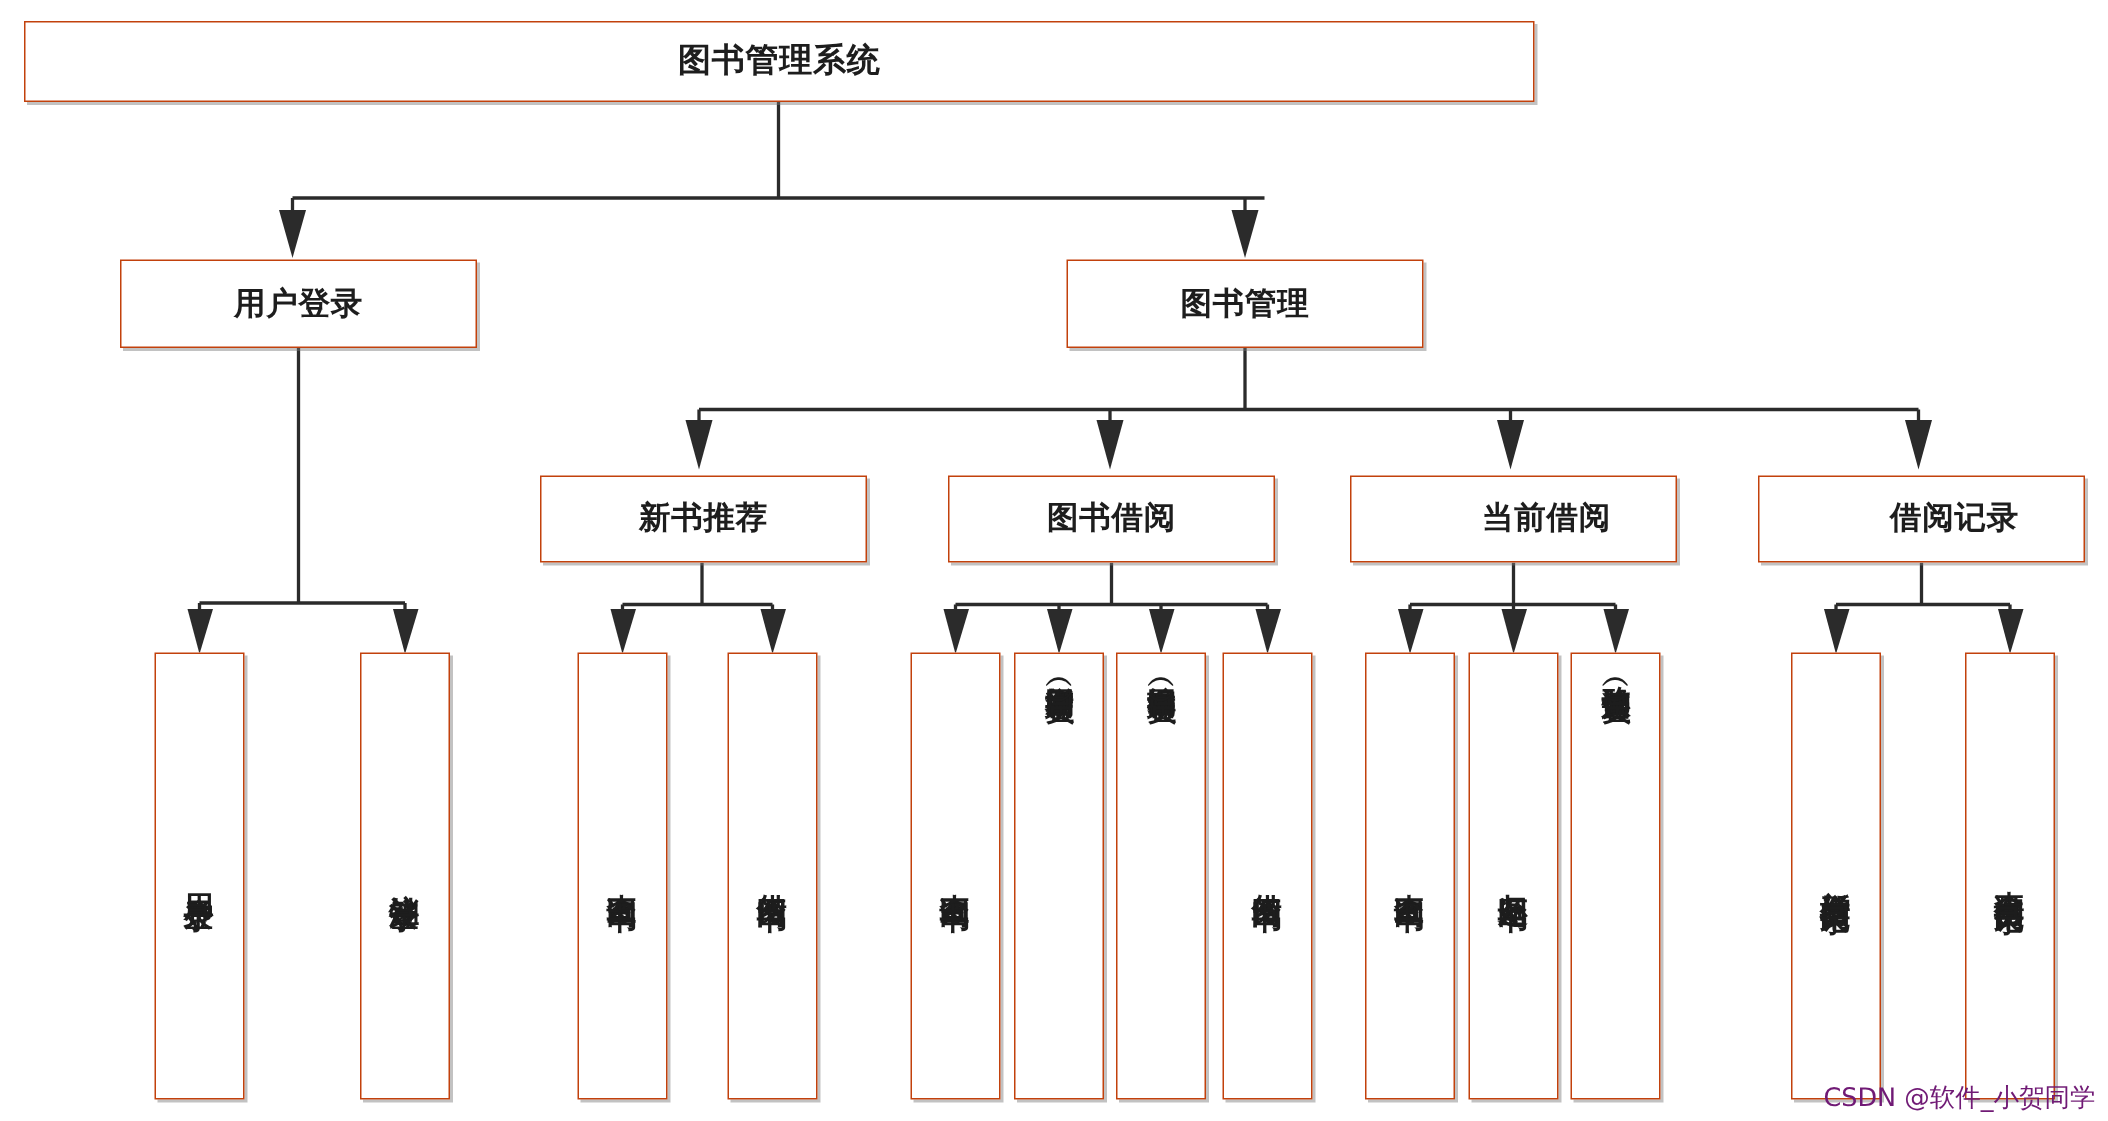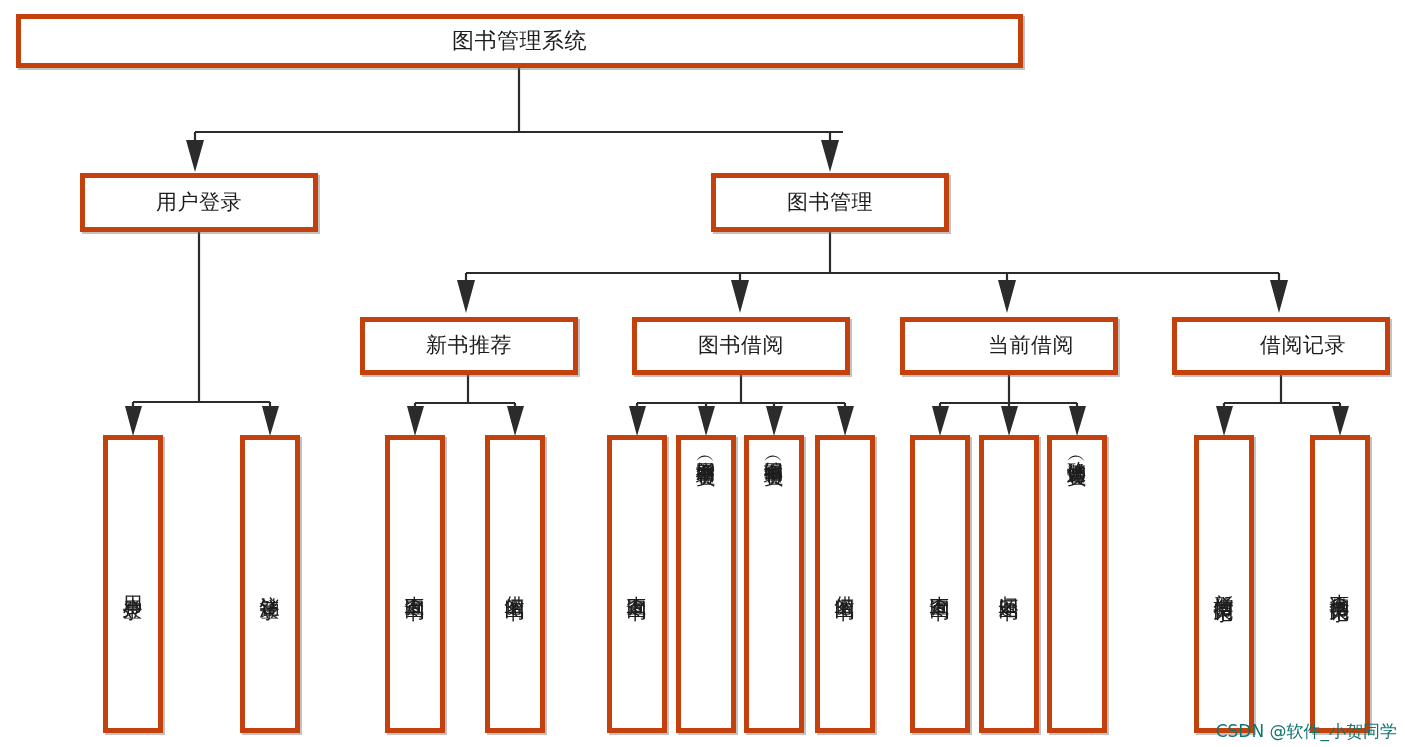--- a/index.html
+++ b/index.html
@@ -14,25 +14,26 @@
     position: relative;
     width: 1405px;
     height: 747px;
     background: #ffffff;
     overflow: hidden;
   }
   .node {
     position: absolute;
     box-sizing: border-box;
     background: #ffffff;
-    border: 5px solid #c2410c;
+    border: 1px solid #c2410c;
     box-shadow: 2px 2px 0 rgba(120,120,120,0.45);
     display: flex;
     align-items: center;
     justify-content: center;
+    font-weight: bold;
   }
   .node .lbl {
     color: #1d1d1d;
     line-height: 1.12;
     text-align: center;
     white-space: pre;
   }
   .node.horiz .lbl {
     font-size: 21px;
     letter-spacing: 0.5px;
@@ -73,21 +74,21 @@
     fill: none;
   }
   .arrowhead {
     fill: #2b2b2b;
   }
   #watermark {
     position: absolute;
     right: 8px;
     bottom: 4px;
     font-size: 17px;
-    color: #0f766e;
+    color: #701a75;
     font-family: "DejaVu Sans", "Liberation Sans", sans-serif;
     white-space: pre;
   }
 </style>
 </head>
 <body>
 
 <div id="canvas">
 
   <svg id="wires" viewBox="0 0 1405 747">

